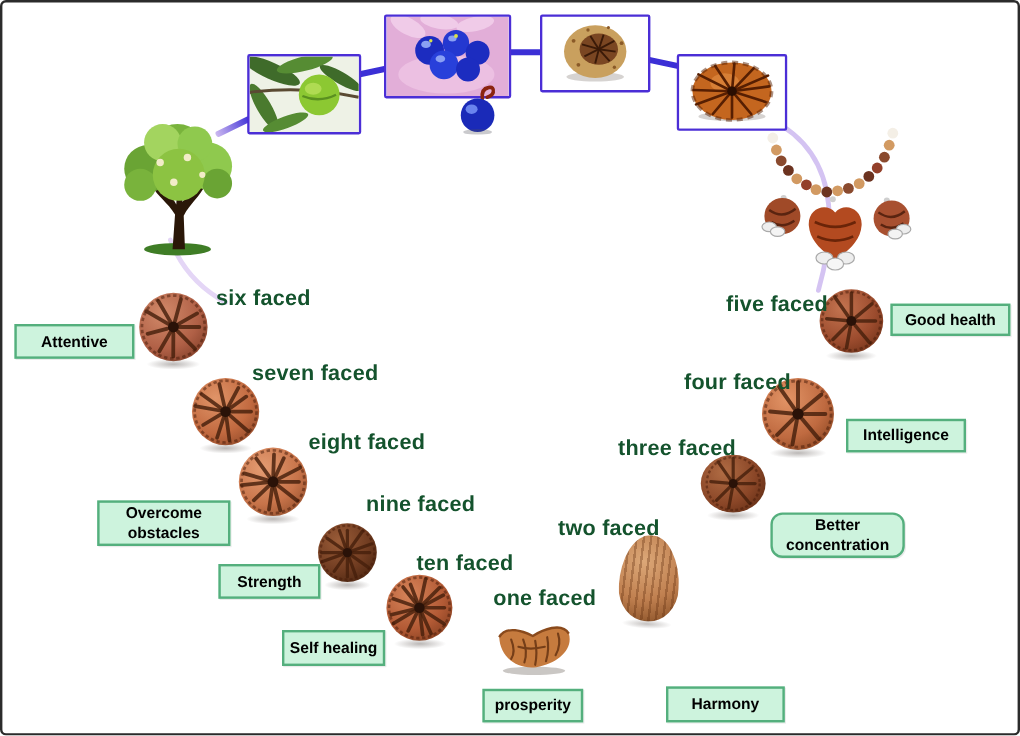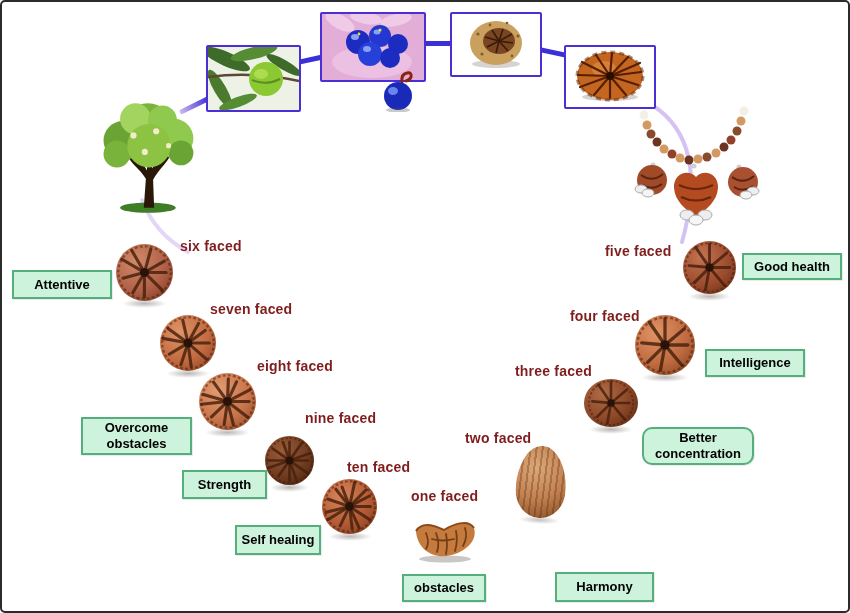--- a/index.html
+++ b/index.html
@@ -27,21 +27,21 @@
   .b-three{background:radial-gradient(circle at 35% 30%,#b06c44,#8a4627 55%,#5c2a12 92%);}
   .b-four {background:radial-gradient(circle at 35% 30%,#e29466,#bf6a40 55%,#86431f 92%);}
   .b-five {background:radial-gradient(circle at 35% 30%,#c47450,#9c4c2e 55%,#6a2f16 92%);}
   
   .bead-oval{position:absolute;border-radius:50% 50% 50% 50%/62% 62% 40% 40%;
     background:repeating-linear-gradient(94deg,rgba(90,40,10,.32) 0 2px,rgba(0,0,0,0) 2px 6px),
                radial-gradient(circle at 40% 30%,#dca878,#c08050 55%,#8a5228 95%);
     transform:rotate(3deg);}
   .bead-oval::after{content:"";position:absolute;left:8%;bottom:-6px;width:84%;height:8px;border-radius:50%;background:radial-gradient(ellipse,rgba(60,50,45,.3),rgba(0,0,0,0) 70%);}
   
-  .faced{position:absolute;font-weight:bold;font-size:14px;color:#7f1d1d;white-space:nowrap;letter-spacing:.2px;}
+  .faced{position:absolute;font-weight:bold;font-size:18px;color:#14532d;white-space:nowrap;letter-spacing:.2px;}
   .benefit{position:absolute;background:var(--benefit-fill);border:2px solid var(--benefit-border);
     display:flex;align-items:center;justify-content:center;text-align:center;
     font-weight:bold;font-size:13px;color:#000000;line-height:1.2;padding:2px 4px;box-sizing:border-box;
     box-shadow:1px 1px 0 rgba(0,0,0,.08);}
 </style>
 </head>
 <body>
 
 <div class="frame">
 
@@ -381,19 +381,19 @@
   <span class="faced" style="left:409px;top:486px;">one faced</span>
   <span class="faced" style="left:463px;top:428px;">two faced</span>
   <span class="faced" style="left:513px;top:361px;">three faced</span>
   <span class="faced" style="left:568px;top:306px;">four faced</span>
   <span class="faced" style="left:603px;top:241px;">five faced</span>
 
   <div class="benefit" style="left:10px;top:268px;width:100px;height:29px;">Attentive</div>
   <div class="benefit" style="left:79px;top:415px;width:111px;height:38px;">Overcome obstacles</div>
   <div class="benefit" style="left:180px;top:468px;width:85px;height:29px;">Strength</div>
   <div class="benefit" style="left:233px;top:523px;width:86px;height:30px;">Self healing</div>
-  <div class="benefit" style="left:400px;top:572px;width:84px;height:28px;">obstacles</div>
+  <div class="benefit" style="left:400px;top:572px;width:84px;height:28px;">prosperity</div>
   <div class="benefit" style="left:553px;top:523px;width:99px;height:30px;margin-top:47px;">Harmony</div>
   <div class="benefit" style="left:640px;top:425px;width:112px;height:38px;border-radius:10px;">Better concentration</div>
   <div class="benefit" style="left:703px;top:347px;width:100px;height:28px;">Intelligence</div>
   <div class="benefit" style="left:740px;top:251px;width:100px;height:27px;">Good health</div>
 
 </div>
 
 </body></html>

